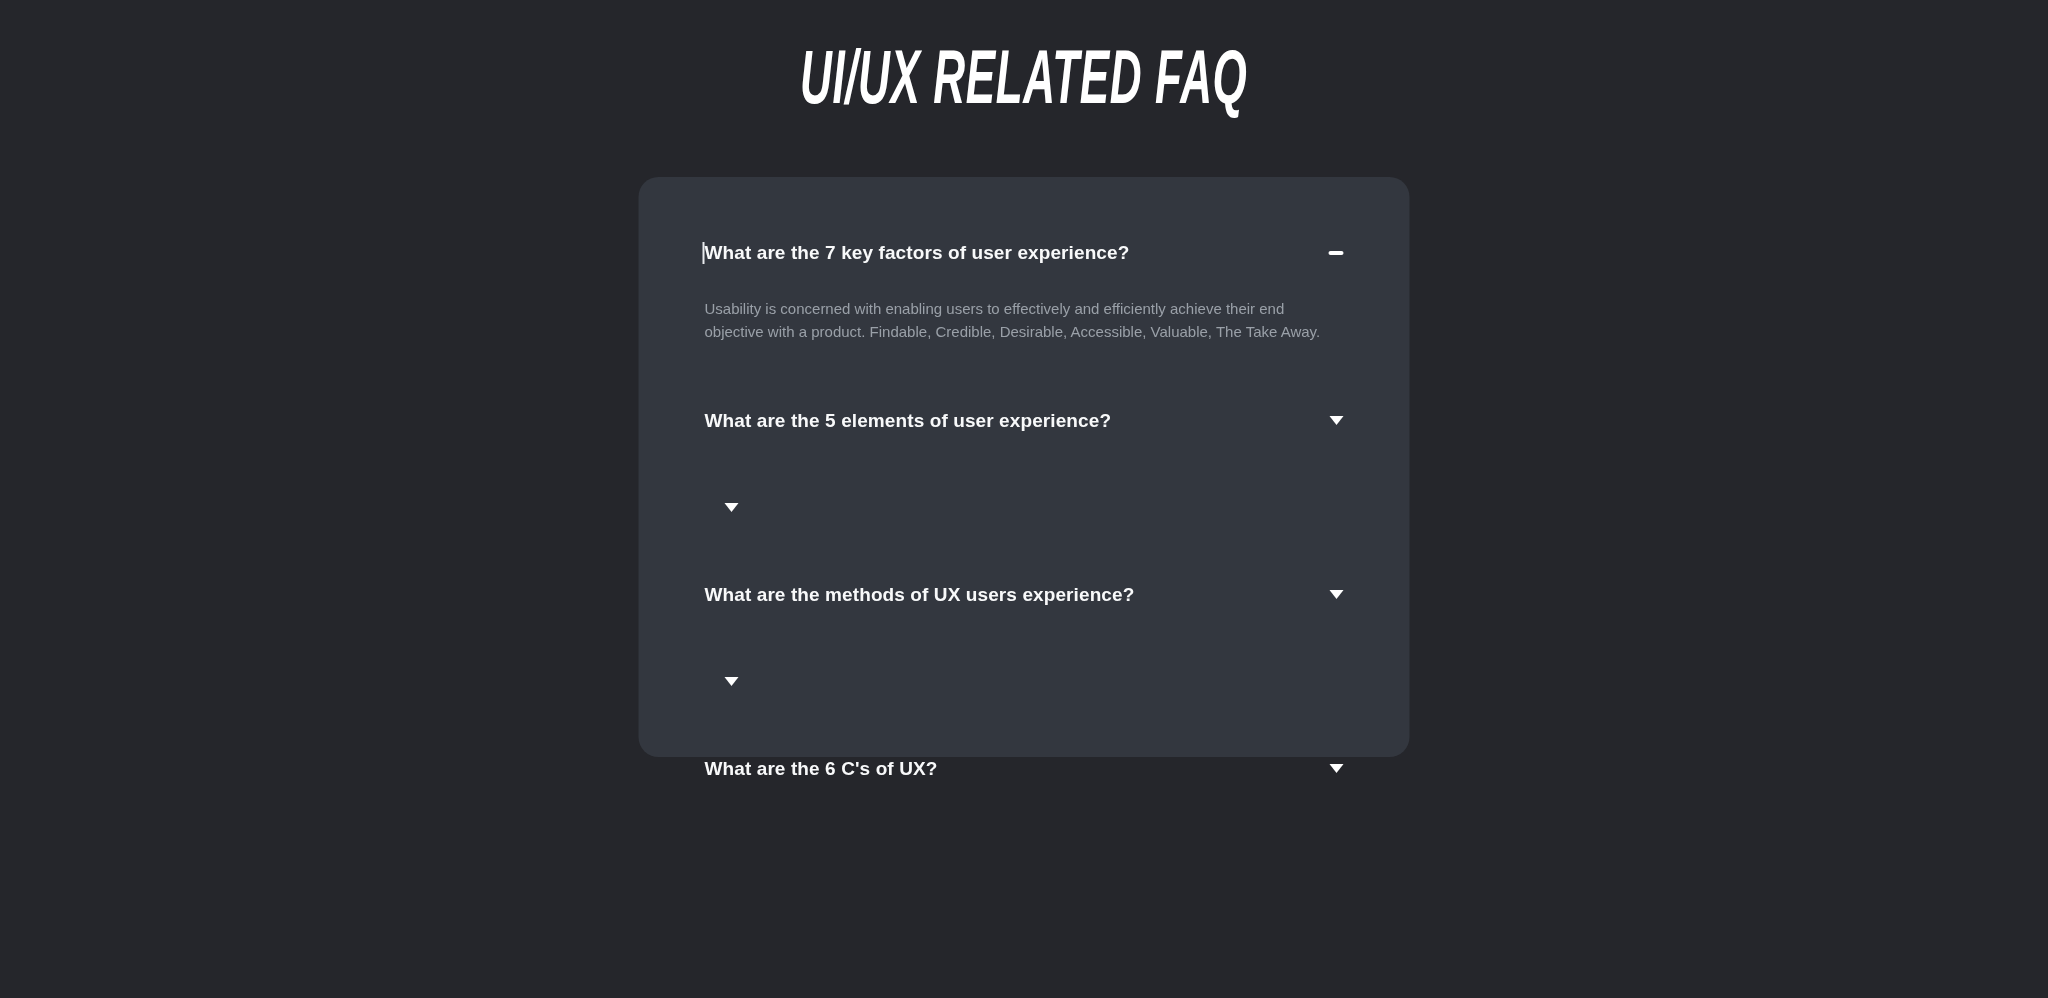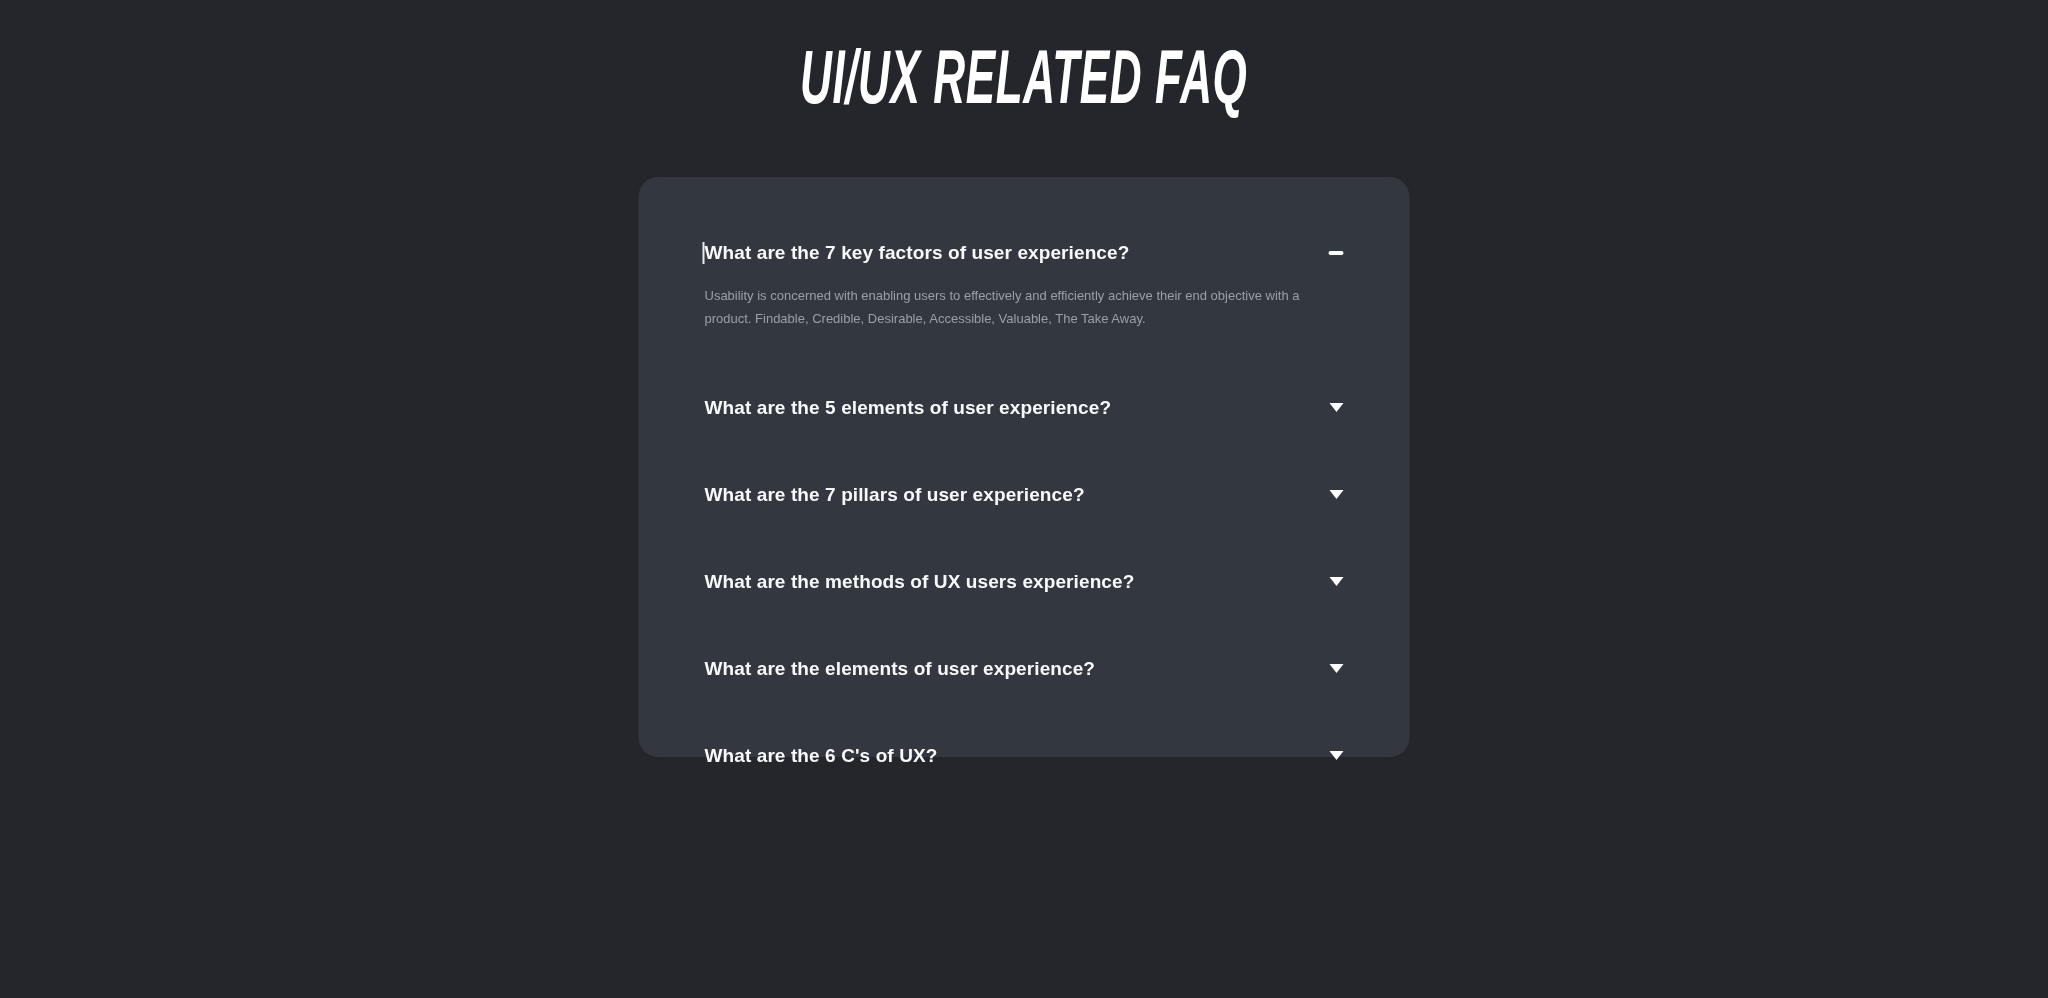--- a/index.html
+++ b/index.html
@@ -54,22 +54,22 @@
   .chevron-down-icon{
     width:0;height:0;display:none;
     border-left:7.5px solid transparent;
     border-right:7.5px solid transparent;
     border-top:9px solid var(--icon);
   }
   .faq-item.expanded .minus-icon{display:block;}
   .faq-item:not(.expanded) .chevron-down-icon{display:block;}
   .answer{
     display:none;
-    margin:5px 0 34px 0;
-    font-size:13px;line-height:23px;
+    margin:18px 0 34px 0;
+    font-size:15px;line-height:23px;
     color:var(--a);
     max-width:640px;
   }
   .faq-item.expanded .answer{display:block;}
   .text-cursor{
     position:absolute;left:-2px;top:50%;transform:translateY(-50%);
     width:1.5px;height:22px;background:#e8eaed;
   }
 </style>
 </head>
@@ -95,42 +95,40 @@
       <span class="question">What are the 5 elements of user experience?</span>
       <span class="icons">
           <span class="chevron-down-icon"></span>
         </span>
     </div>
 
   </div>
 
   <div class="faq-item">
     <div class="faq-header">
-      <span class="question">What are the 7 pillars of user experience?</span>
       <span class="icons">
           <span class="chevron-down-icon"></span>
         </span>
     </div>
 
   </div>
 
 
   <div class="faq-item">
     <div class="faq-header">
       <span class="question">What are the methods of UX users experience?</span>
       <span class="icons">
           <span class="chevron-down-icon"></span>
         </span>
     </div>
 
   </div>
 
   <div class="faq-item">
     <div class="faq-header">
-      <span class="question">What are the elements of user experience?</span>
       <span class="icons">
           <span class="chevron-down-icon"></span>
         </span>
     </div>
 
   </div>
 
   <div class="faq-item">
     <div class="faq-header">
       <span class="question">What are the 6 C's of UX?</span>

